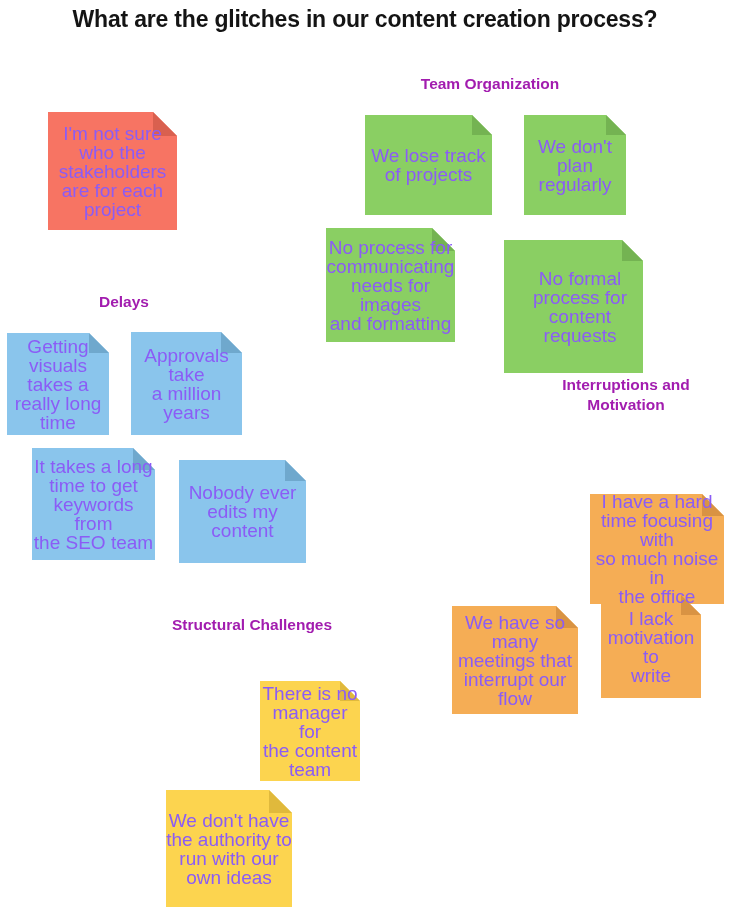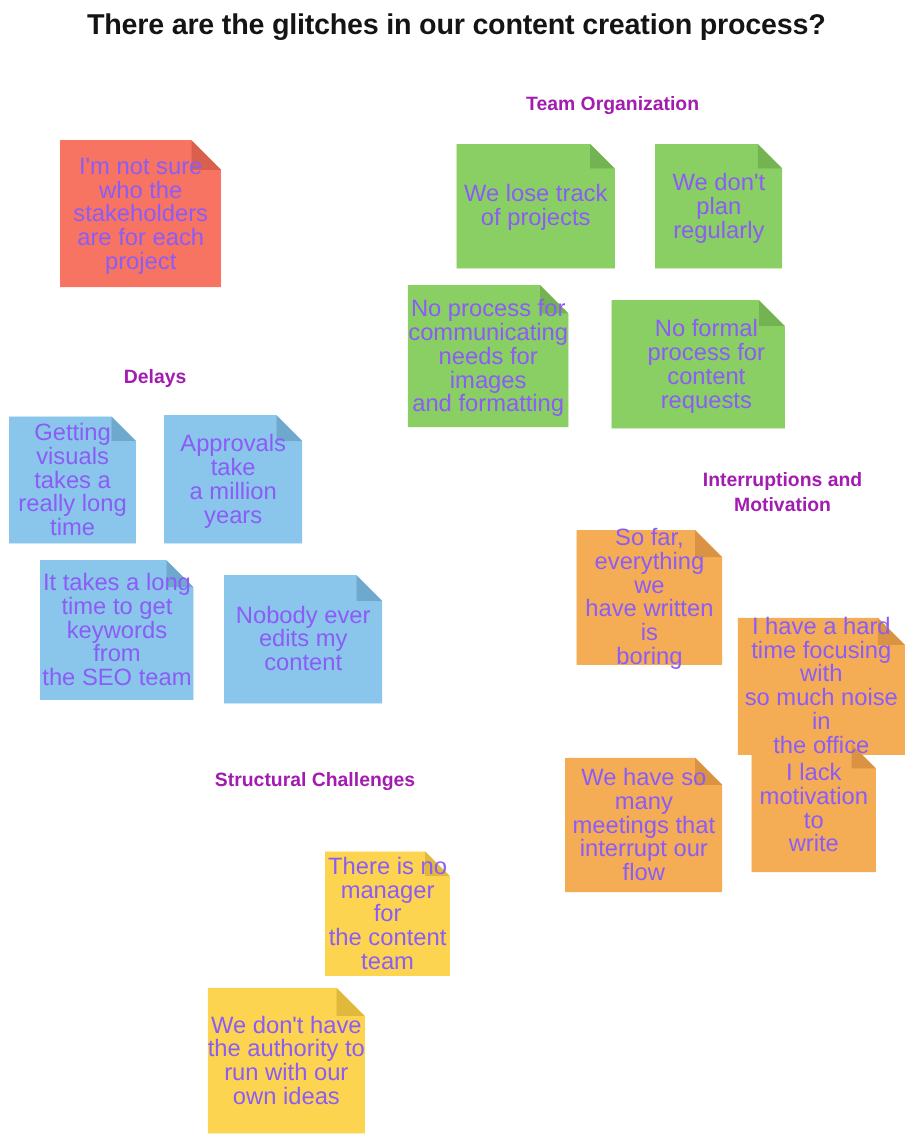--- a/index.html
+++ b/index.html
@@ -75,21 +75,21 @@
     line-height: 19px;
     color: #8b5cf6;
     font-family: "Liberation Sans", sans-serif;
     white-space: pre-line;
   }
 </style>
 </head>
 <body>
 
 <div id="board">
-  <div class="page-title">There are the glitches in our content creation process?</div>
+  <div class="page-title">What are the glitches in our content creation process?</div>
 <div class="note" style="left: 48px; top: 112px; width: 129px; height: 118px; --fold: 24px;">
       <div class="sheet" style="background: rgb(247, 116, 99);"></div>
       <div class="fold" style="background: rgb(217, 96, 79);"></div>
       <div class="txt">I'm not sure
 who the
 stakeholders
 are for each
 project</div>
     </div>
     <div class="cluster-title" style="left: 381px; top: 74px; width: 218px; white-space: pre-line;">Team Organization</div>
@@ -106,21 +106,21 @@
 regularly</div>
     </div>
     <div class="note" style="left: 326px; top: 228px; width: 129px; height: 114px; --fold: 23px;">
       <div class="sheet" style="background: rgb(138, 207, 99);"></div>
       <div class="fold" style="background: rgb(116, 179, 82);"></div>
       <div class="txt">No process for
 communicating
 needs for images
 and formatting</div>
     </div>
-    <div class="note" style="left: 489px; top: 240px; width: 139px; height: 103px; padding-left: 13px; --fold: 21px;">
+    <div class="note" style="left: 504px; top: 240px; width: 139px; height: 133px; padding-left: 13px; --fold: 21px;">
       <div class="sheet" style="background: rgb(138, 207, 99);"></div>
       <div class="fold" style="background: rgb(116, 179, 82);"></div>
       <div class="txt">No formal
 process for
 content requests</div>
     </div>
     <div class="cluster-title" style="left: 63px; top: 292px; width: 122px; white-space: pre-line;">Delays</div>
     <div class="note" style="left: 7px; top: 333px; width: 102px; height: 102px; border-radius: 15px; --fold: 20px;">
       <div class="sheet" style="background: rgb(138, 197, 236);"></div>
       <div class="fold" style="background: rgb(111, 168, 205);"></div>
@@ -145,28 +145,20 @@
     </div>
     <div class="note" style="left: 179px; top: 460px; width: 127px; height: 103px; --fold: 21px;">
       <div class="sheet" style="background: rgb(138, 197, 236);"></div>
       <div class="fold" style="background: rgb(111, 168, 205);"></div>
       <div class="txt">Nobody ever
 edits my
 content</div>
     </div>
     <div class="cluster-title" style="left: 547px; top: 375px; width: 158px; white-space: pre-line;">Interruptions and
 Motivation</div>
-    <div class="note" style="left: 461px; top: 424px; width: 117px; height: 108px; --fold: 22px;">
-      <div class="sheet" style="background: rgb(245, 173, 85);"></div>
-      <div class="fold" style="background: rgb(217, 147, 67);"></div>
-      <div class="txt">So far,
-everything we
-have written is
-boring</div>
-    </div>
     <div class="note" style="left: 590px; top: 462px; width: 134px; height: 110px; margin-top: 32px; --fold: 22px;">
       <div class="sheet" style="background: rgb(245, 173, 85);"></div>
       <div class="fold" style="background: rgb(217, 147, 67);"></div>
       <div class="txt">I have a hard
 time focusing with
 so much noise in
 the office</div>
     </div>
     <div class="note" style="left: 452px; top: 558px; width: 126px; height: 108px; margin-top: 48px; --fold: 22px;">
       <div class="sheet" style="background: rgb(245, 173, 85);"></div>

